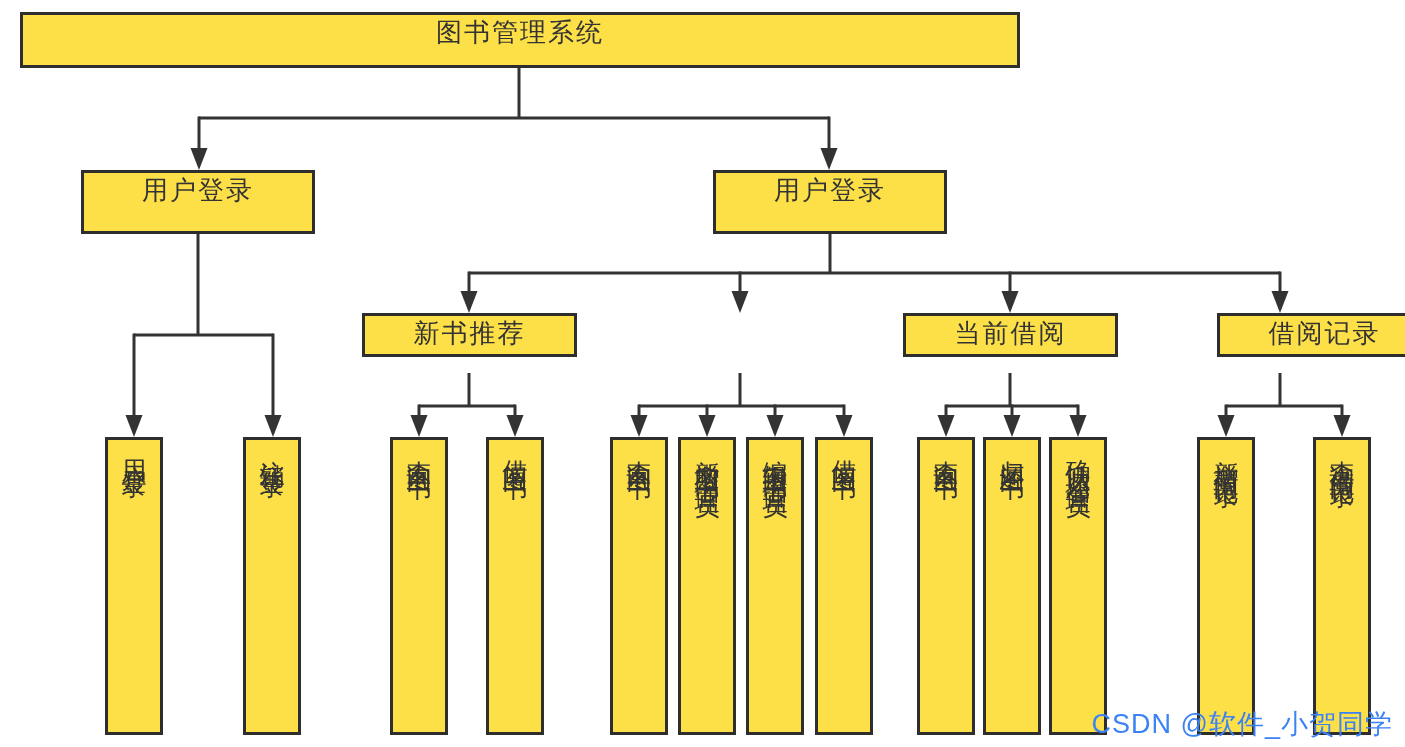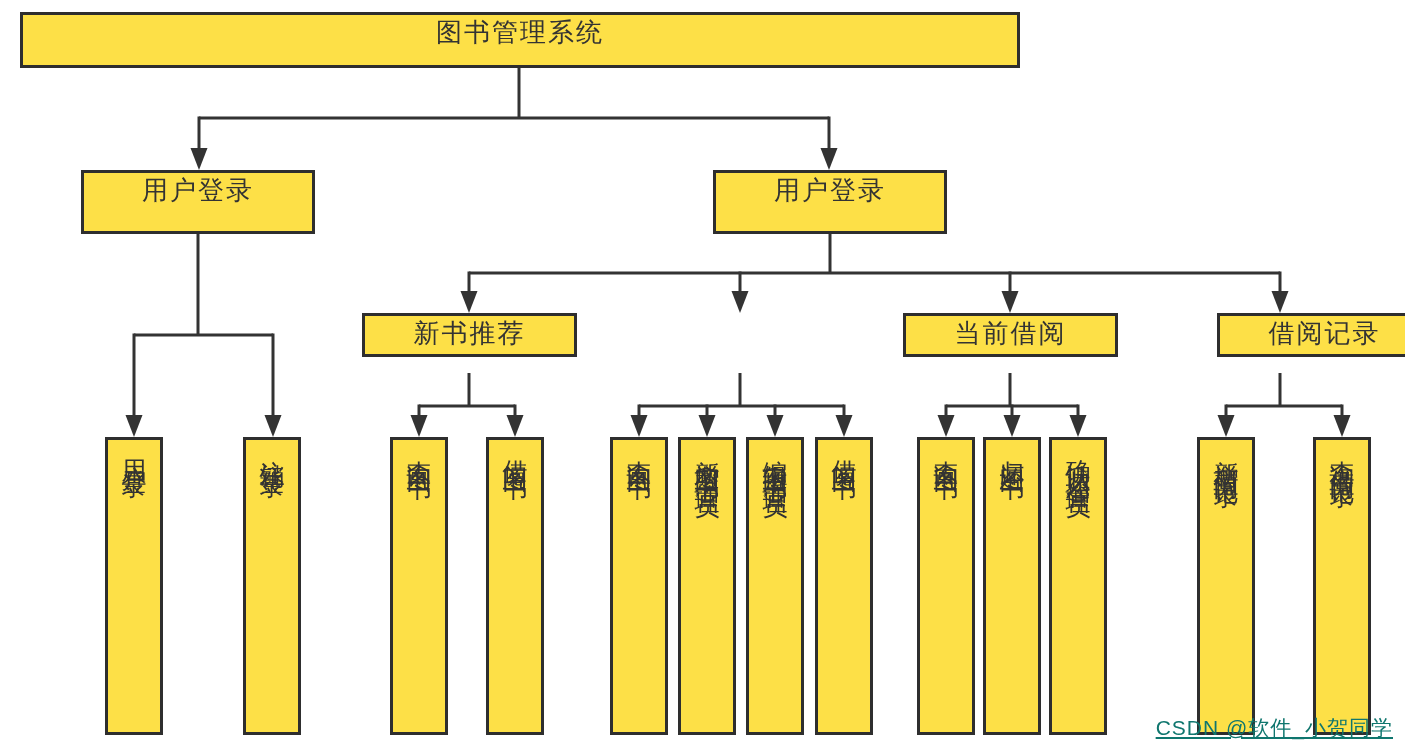--- a/index.html
+++ b/index.html
@@ -44,26 +44,25 @@
     text-orientation: mixed;
     font-size: 25px;
     letter-spacing: 5px;
     line-height: 1;
     white-space: nowrap;
   }
   .watermark {
     position: absolute;
     right: 12px;
     bottom: 5px;
-    font-size: 21px;
+    font-size: 27px;
     letter-spacing: 1px;
-    color: #0f766e;
+    color: #3b82f6;
     white-space: nowrap;
     z-index: 5;
-    text-decoration: underline;
   }
 </style>
 </head>
 <body>
 
 <div class="canvas">
 
   <svg class="connectors" viewBox="0 0 1405 747" aria-hidden="true">
     <g stroke="#333333" stroke-width="3" fill="none">
 

